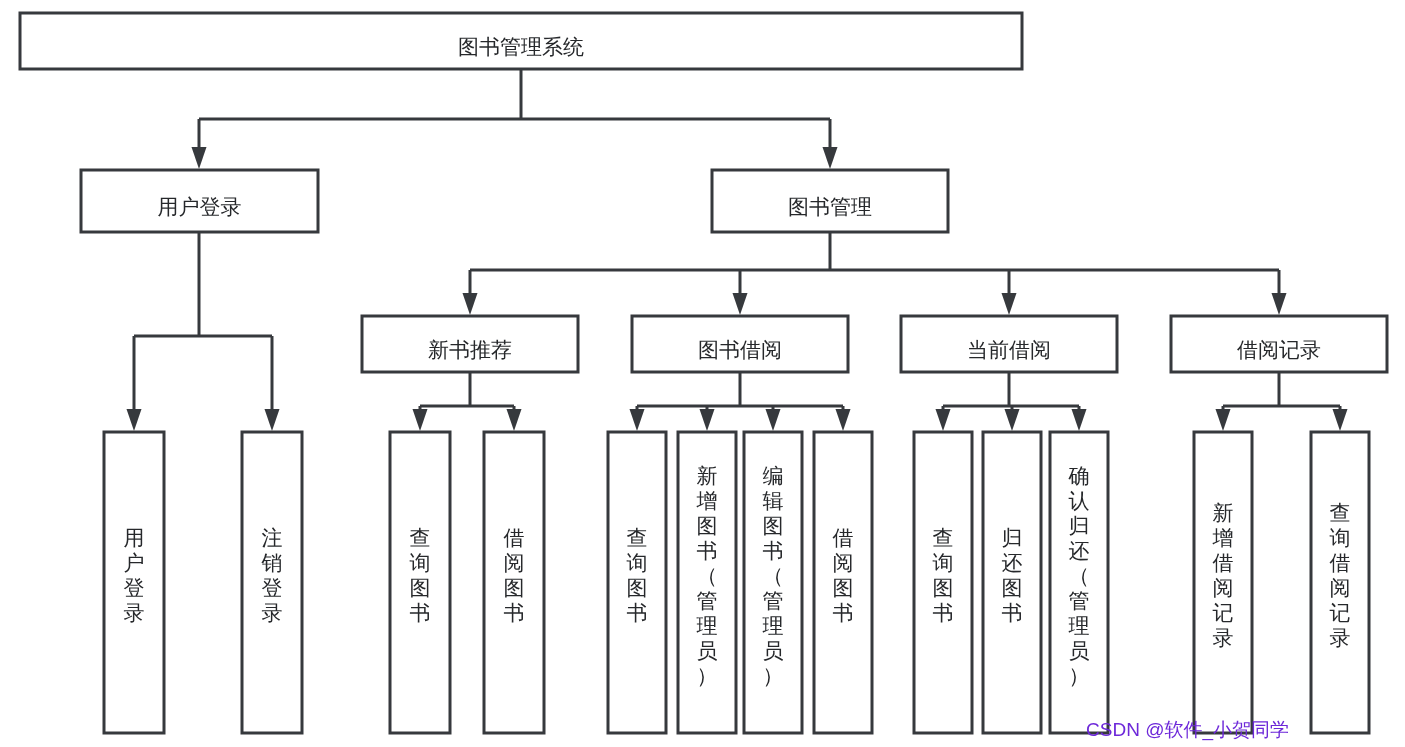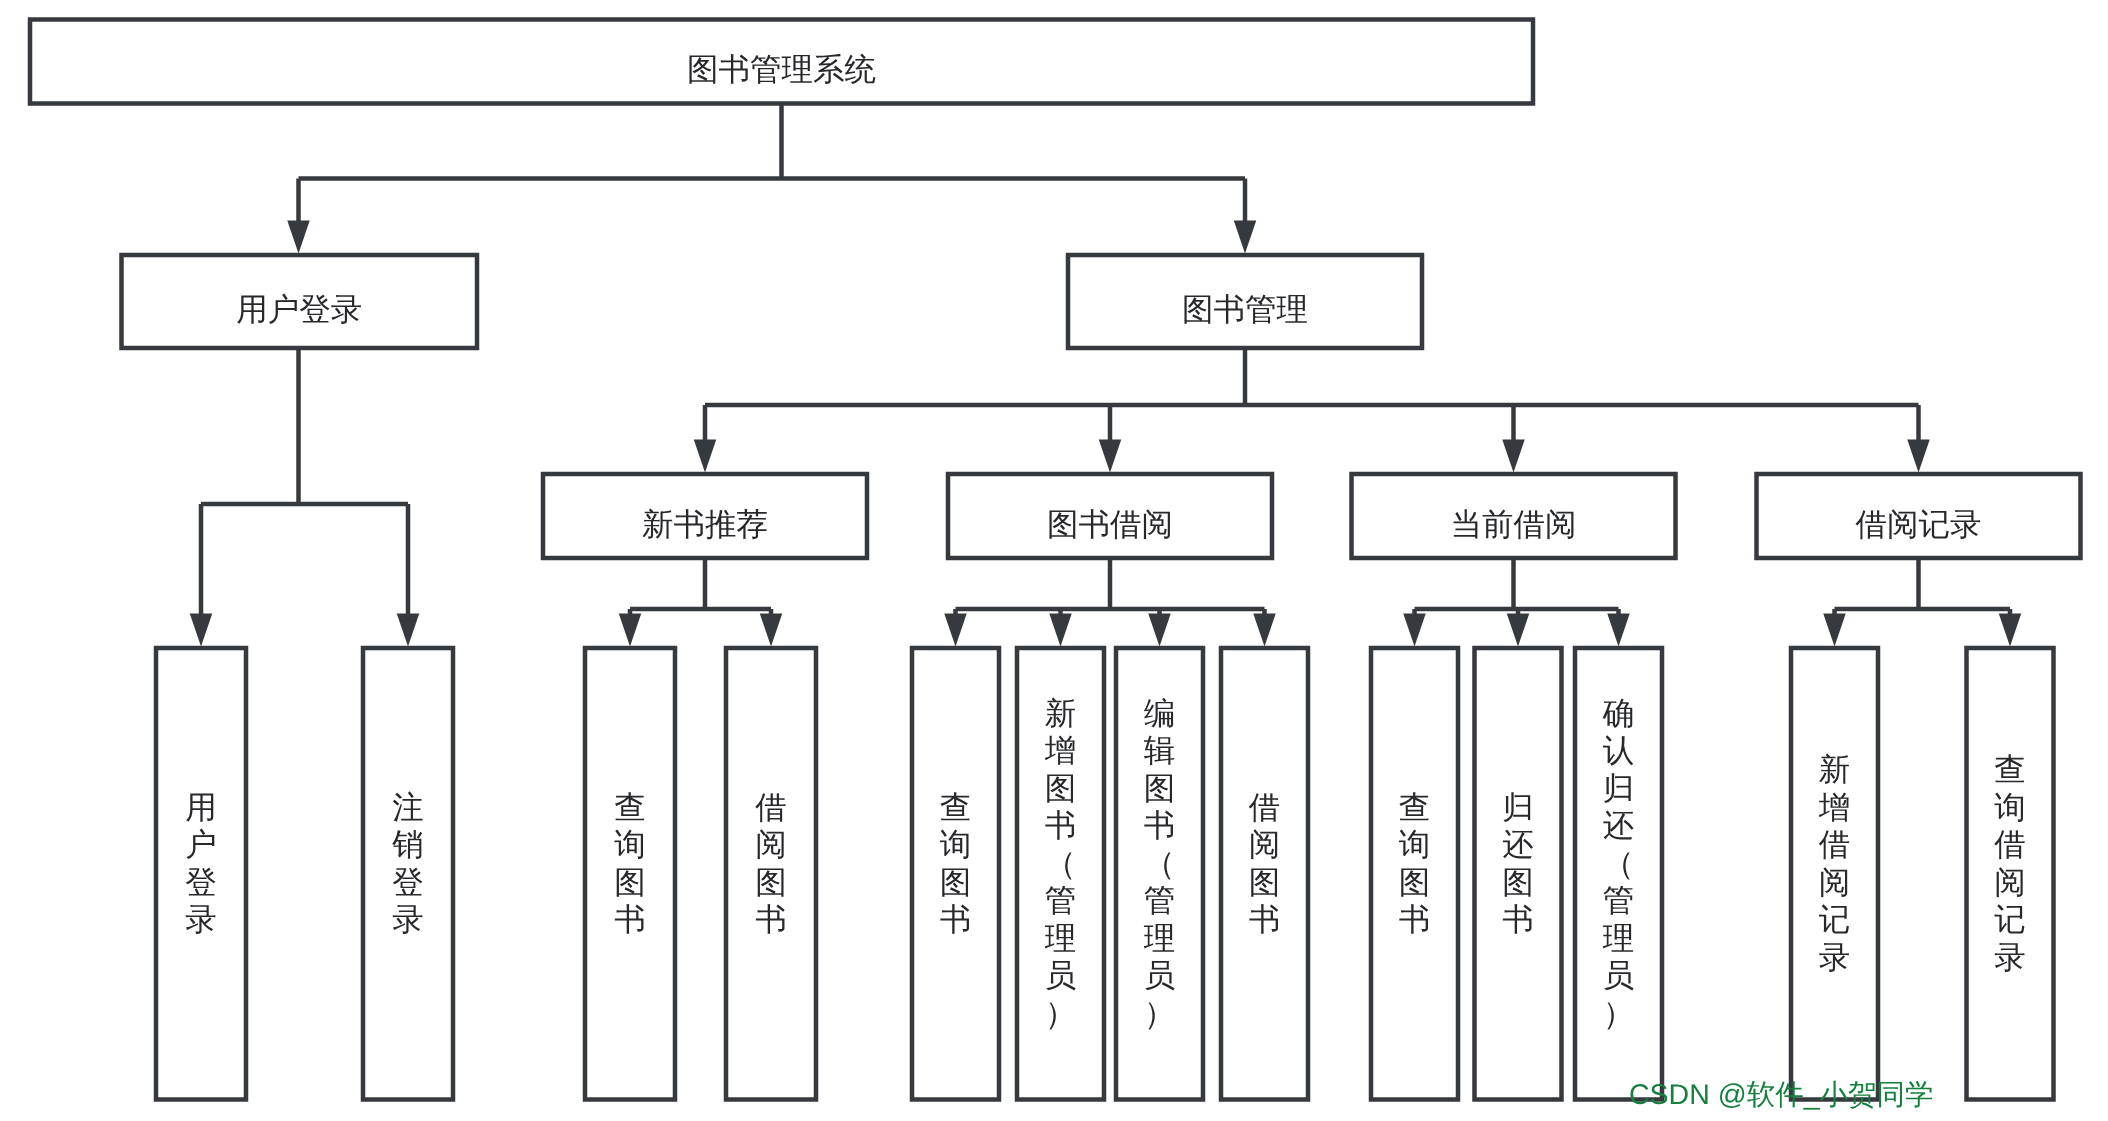--- a/index.html
+++ b/index.html
@@ -48,21 +48,21 @@
     fill: #26282b;
     text-anchor: middle;
     dominant-baseline: middle;
   }
   .watermark {
     position: absolute;
     right: 8px;
     bottom: 4px;
     font-family: "Liberation Sans", "DejaVu Sans", sans-serif;
     font-size: 19px;
-    color: #15803d;
+    color: #6d28d9;
     white-space: nowrap;
     user-select: none;
   }
 </style>
 </head>
 <body>
 
 <div id="diagram-root">
 
   <svg id="flowchart" viewBox="0 0 1405 747">

